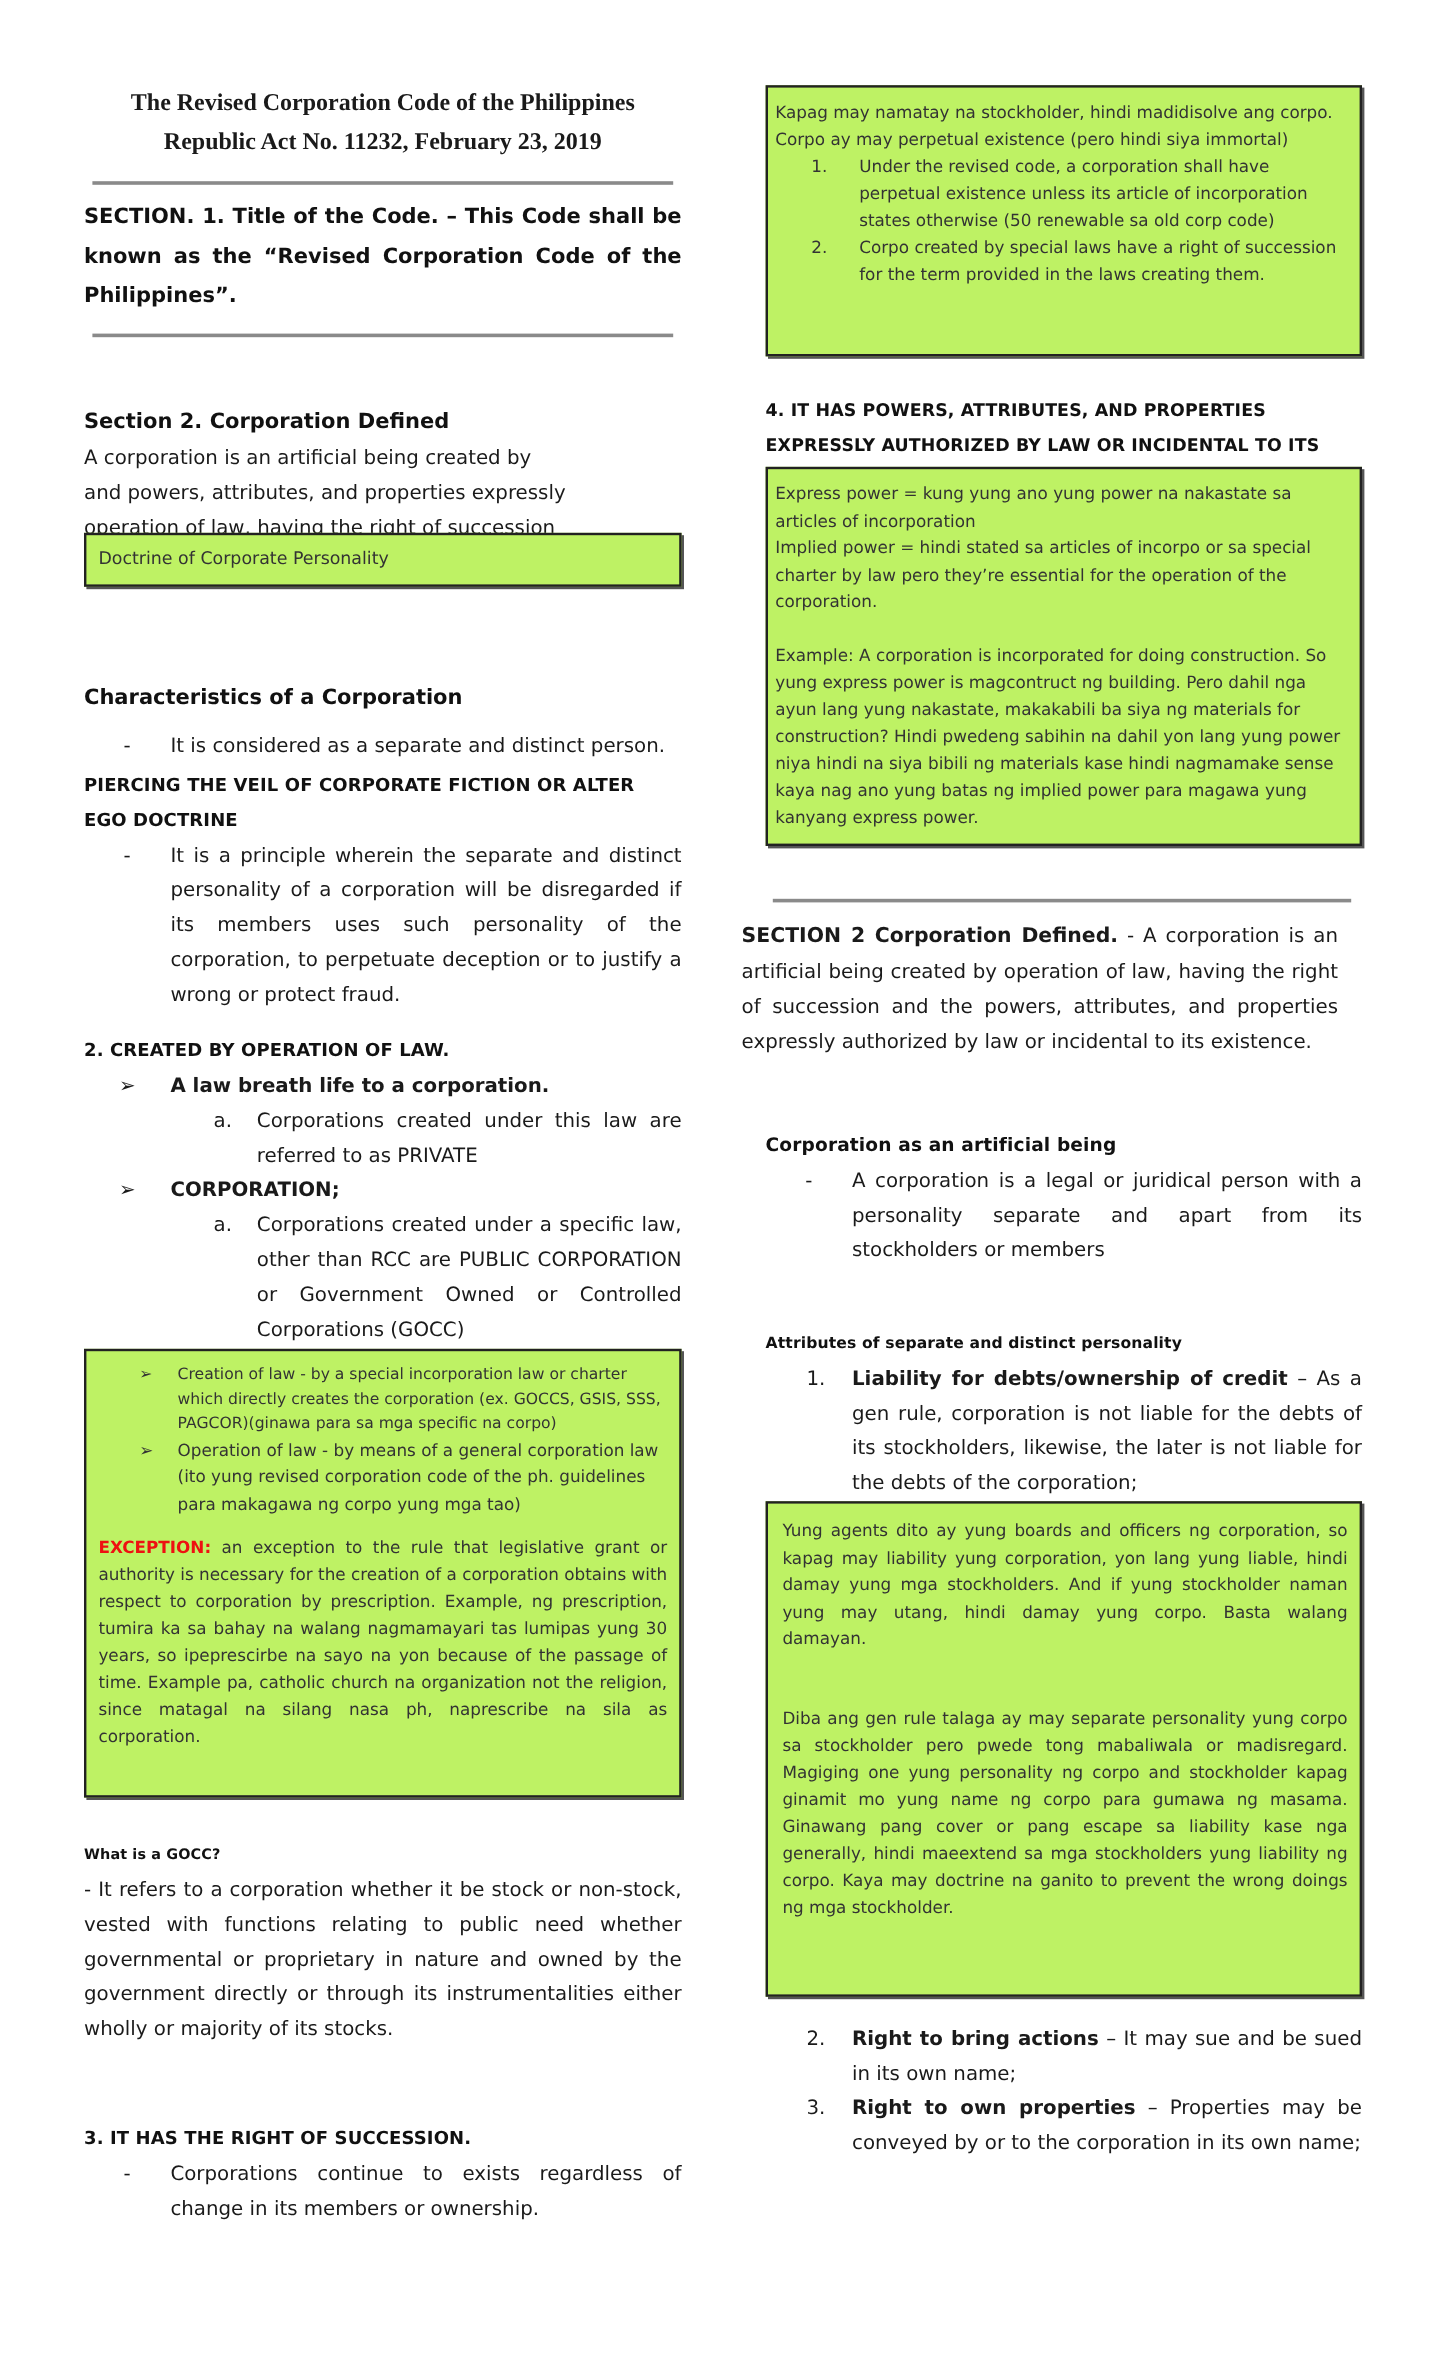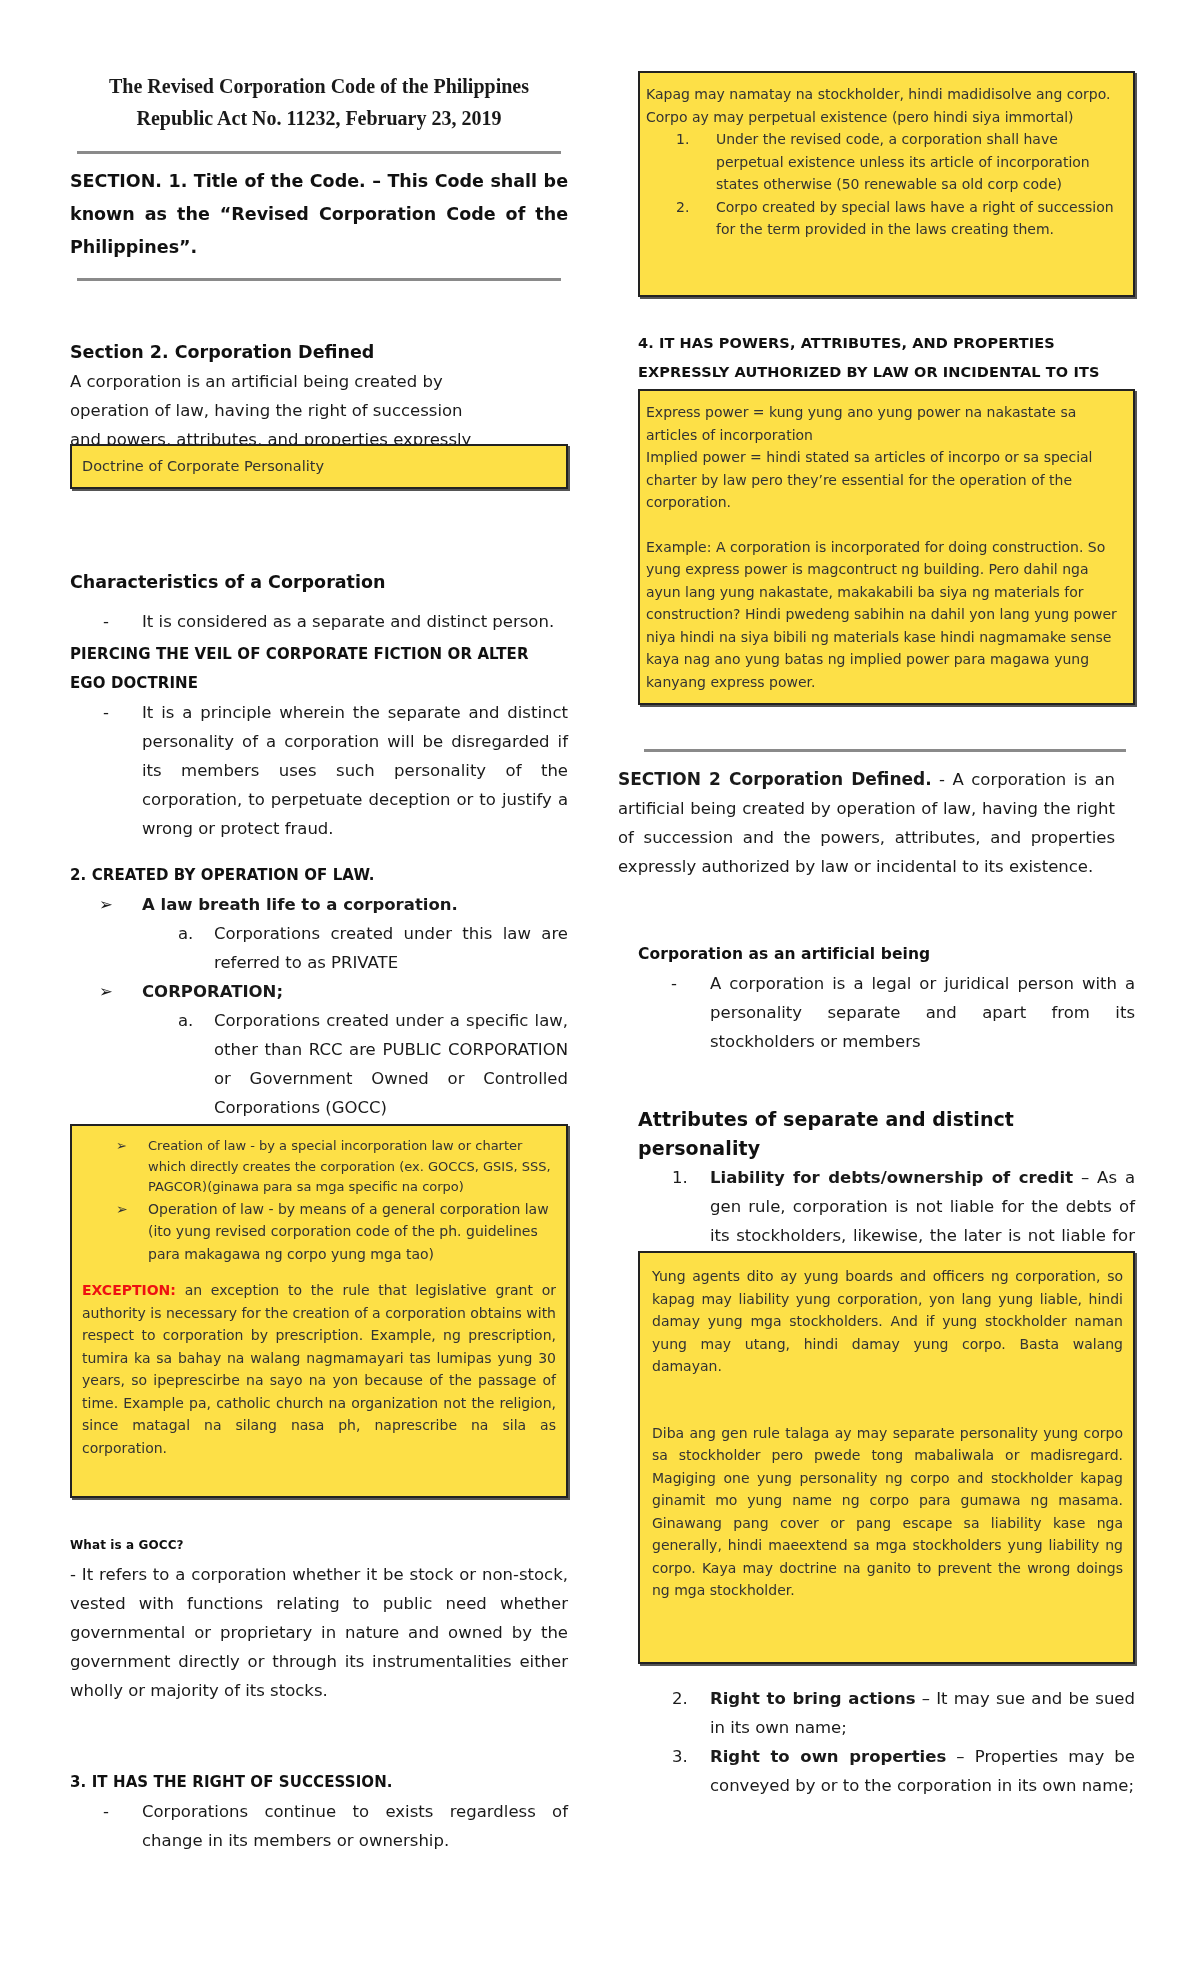--- a/index.html
+++ b/index.html
@@ -5,21 +5,21 @@
   html, body { margin:0; padding:0; background:#ffffff; }
   body { width:1200px; height:1976px; position:relative; overflow:hidden; color:#111; font-family:"DejaVu Sans", sans-serif; }
   .abs { position:absolute; }
   .serif-title { font-family:"Liberation Serif", "DejaVu Serif", serif; font-weight:bold; font-size:20px; text-align:center; line-height:32px; color:#1a1a1a; }
   .hr { position:absolute; height:3px; background:#8a8a8a; }
   .body-text { font-size:16.5px; line-height:29px; color:#1a1a1a; }
   .justify { text-align:justify; }
   .bold { font-weight:bold; }
   .h-sec { font-size:17.5px; font-weight:bold; line-height:29px;margin-top:44px; }
   .h-caps { font-size:15px; font-weight:bold; line-height:29px; letter-spacing:0.1px; }
-  .box { position:absolute; border:2px solid #222; box-shadow:2px 2px 0 #555; background:#fde047; }
+  .box { position:absolute; border:2px solid #222; box-shadow:2px 2px 0 #555; background:#bef264; }
   .small { font-size:14px; line-height:22.5px; color:#333; }
   .smaller { font-size:13px; line-height:20.5px; color:#333; }
   .dash-item { display:flex; }
   .dash-item .mk { width:72px; flex:none; text-align:center; }
   .dash-item .tx { flex:1; }
   .num-item { display:flex; }
   .red { color:#ee1111; font-weight:bold; }
   .gap { height:14px; }
 </style>
 </head>
@@ -34,22 +34,22 @@
 
 <div class="abs bold justify" style="left:70px; top:165px; width:498px; font-size:17.5px; line-height:33px;">
   <span>SECTION. 1. Title of the Code. – This Code shall be known as the “Revised Corporation Code of the Philippines”.</span>
 </div>
 
 <div class="hr" style="left:77px; top:278px; width:484px;"></div>
 
 <div class="abs" style="left:70px; top:294px; width:498px;">
   <div class="h-sec">Section 2. Corporation Defined</div>
   <div class="body-text">A corporation is an artificial being created by</div>
+  <div class="body-text">and powers, attributes, and properties expressly</div>
   <div class="body-text">operation of law, having the right of succession</div>
-  <div class="body-text">and powers, attributes, and properties expressly</div>
   <div class="body-text">authorized by law or incidental to its existence.</div>
 </div>
 
 <div class="box" style="left:70px; top:444px; width:494px; height:41px;">
   <div class="small" style="padding:9px 10px; font-size:14.5px;">Doctrine of Corporate Personality</div>
 </div>
 
 <div class="abs" style="left:70px; top:524px; width:498px;">
   <div class="h-sec">Characteristics of a Corporation</div>
   <div style="height:10px"></div>
@@ -150,21 +150,21 @@
 
 <div class="abs" style="left:638px; top:940px; width:497px;">
   <div class="h-caps" style="font-size:15.5px;">Corporation as an artificial being</div>
   <div class="dash-item body-text justify">
     <span class="mk">-</span>
     <span class="tx">A corporation is a legal or juridical person with a personality separate and apart from its stockholders or members</span>
   </div>
 </div>
 
 <div class="abs" style="left:638px; top:1105px; width:497px;">
-  <div class="h-caps" style="font-size:19px;">Attributes of separate and distinct personality</div>
+  <div class="h-caps" style="font-size:13px;">Attributes of separate and distinct personality</div>
   <div class="num-item body-text justify" style="padding-left:34px;">
     <span style="width:38px; flex:none;">1.</span>
     <span style="flex:1;"><span class="bold">Liability for debts/ownership of credit</span><span> – As a gen rule, corporation is not liable for the debts of its stockholders, likewise, the later is not liable for the debts of the corporation;</span></span>
   </div>
 </div>
 
 <div class="box" style="left:638px; top:1251px; width:493px; height:409px;">
   <div class="small justify" style="padding:12px 10px 0 12px;">
     <div>Yung agents dito ay yung  boards and officers ng corporation, so kapag may liability yung corporation, yon lang yung liable, hindi damay yung mga stockholders. And if yung stockholder naman yung may utang, hindi damay yung corpo. Basta walang damayan.</div>
     <div style="height:22px"></div>

